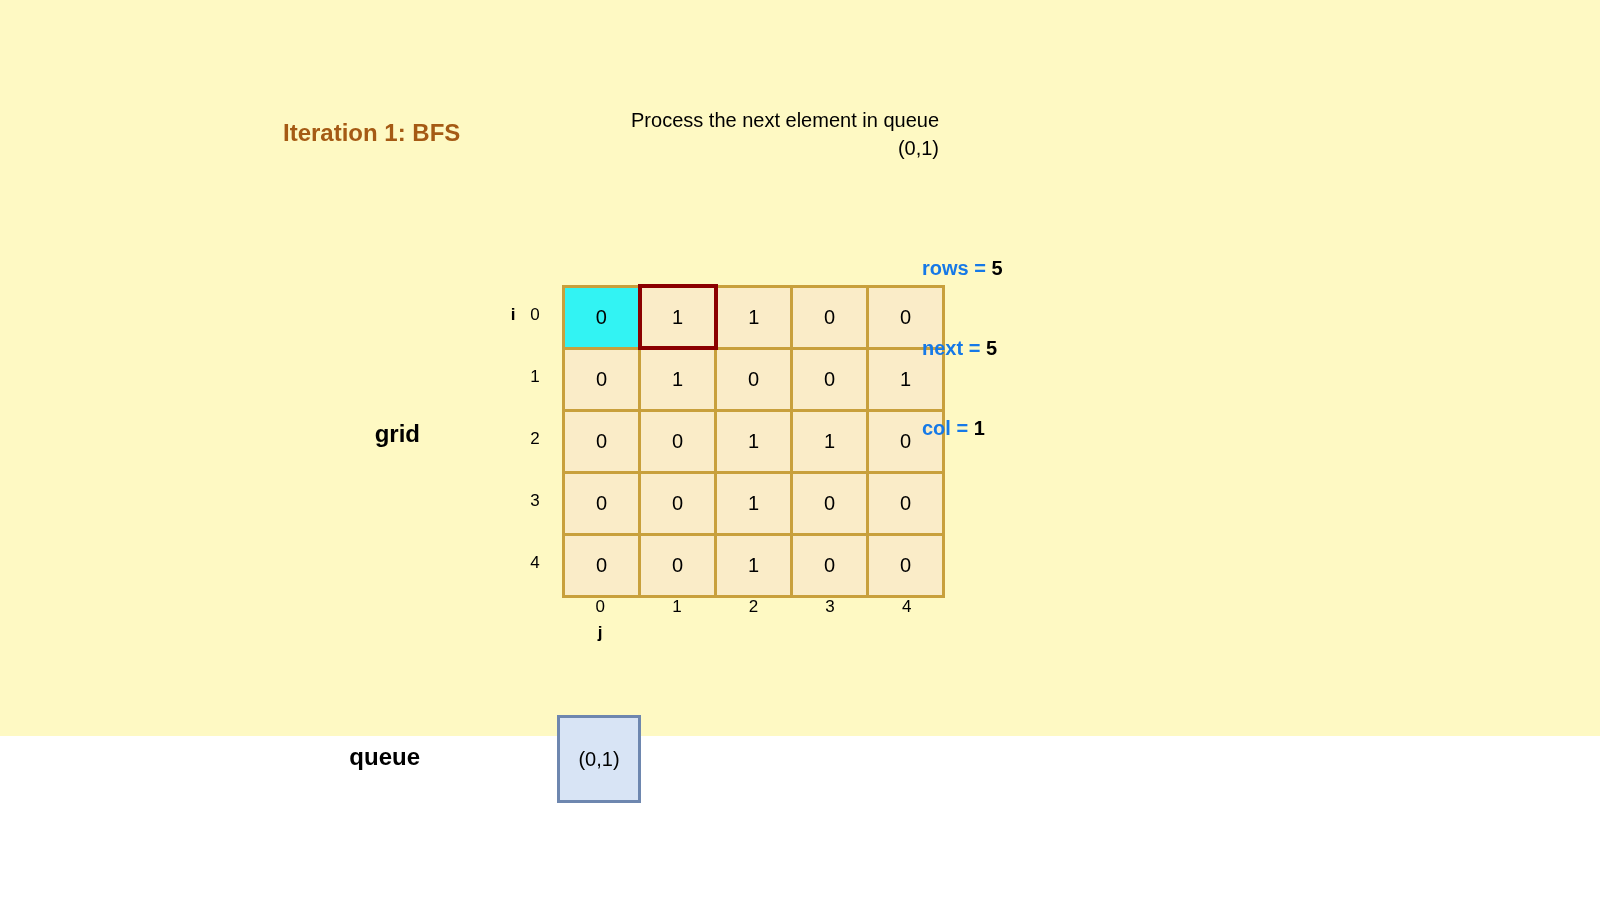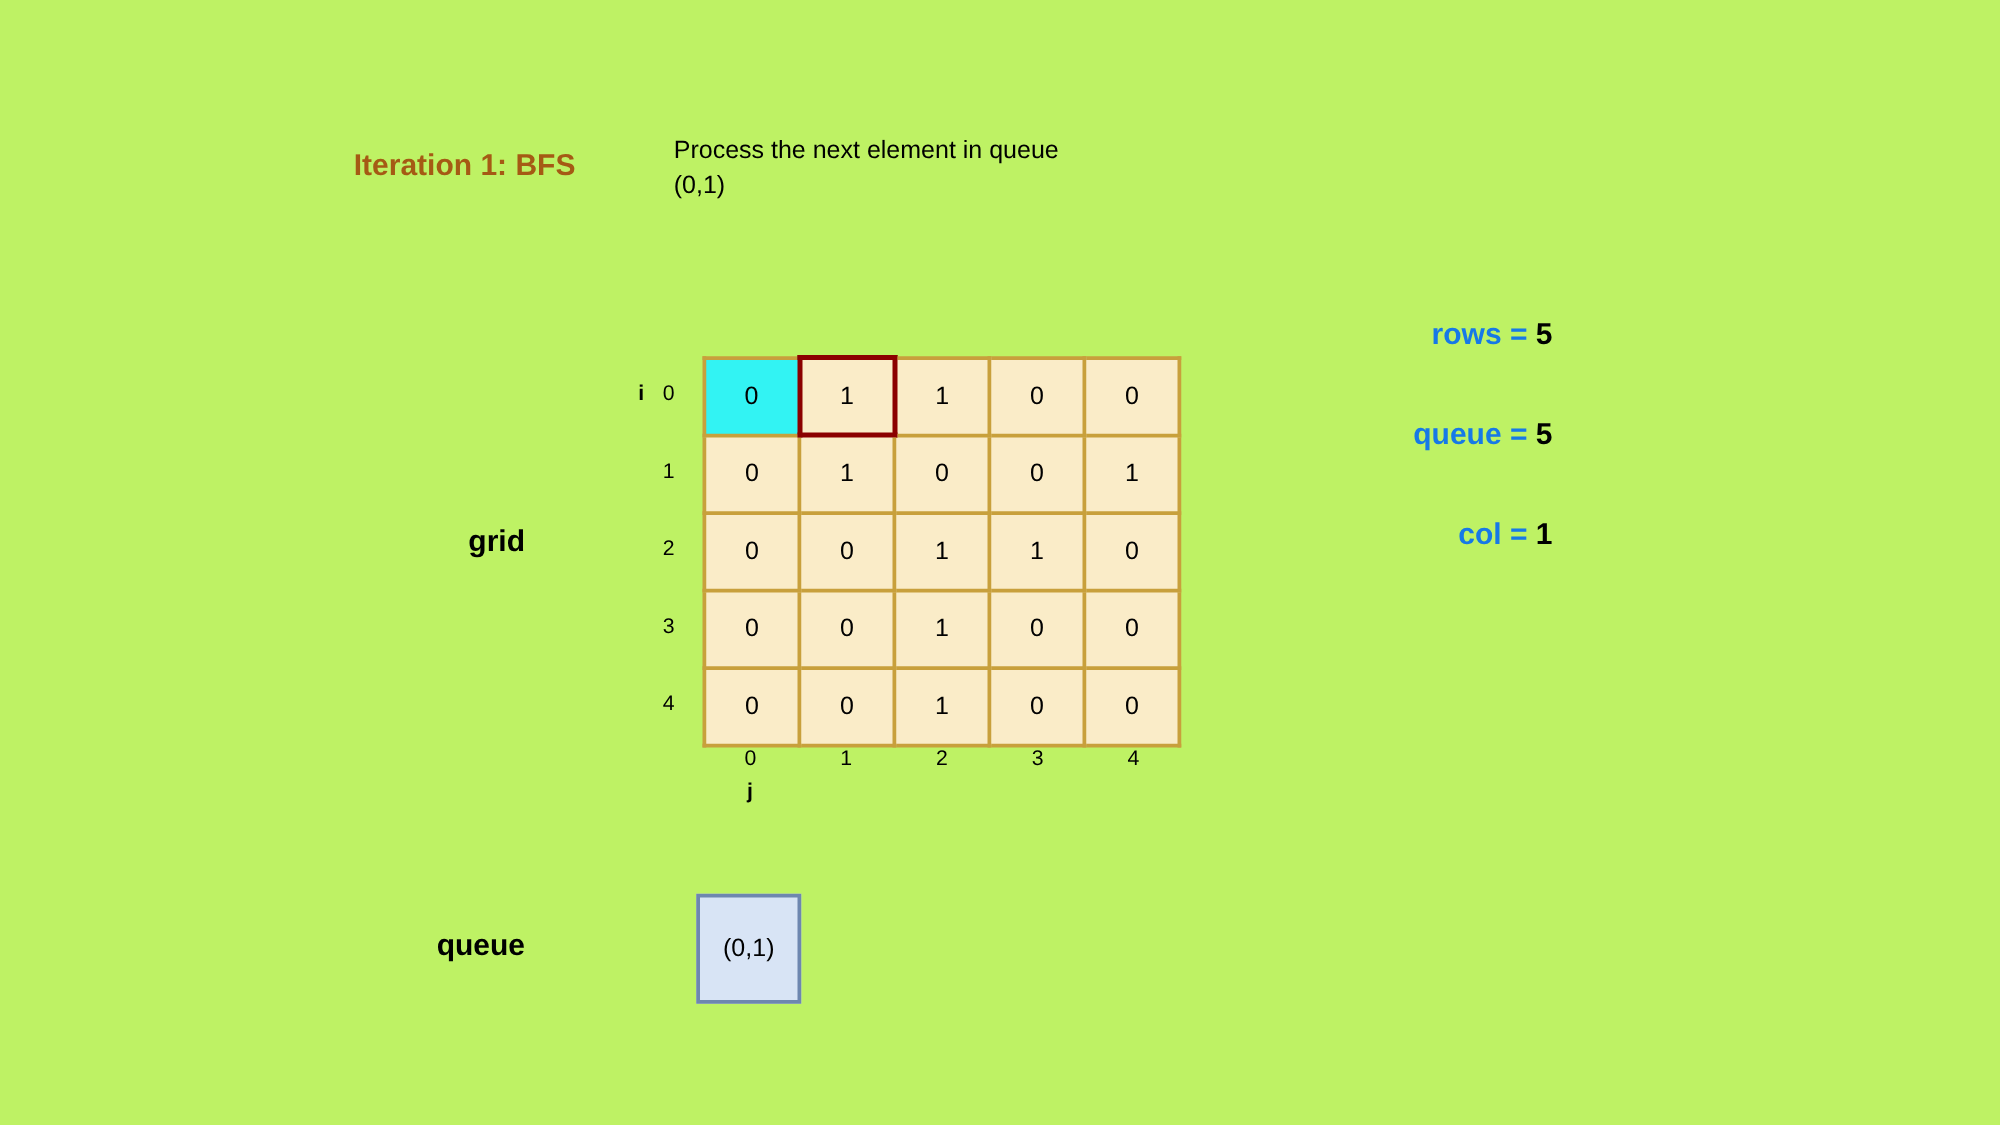--- a/index.html
+++ b/index.html
@@ -9,30 +9,30 @@
     --cell-border: #C8A03C;
     --visited-fill: #32F3F3;
     --current-border: #8B0000;
     --queue-fill: #D8E4F5;
     --queue-border: #6E87AF;
     --text-color: #000000;
   }
   * { margin: 0; padding: 0; box-sizing: border-box; }
   html, body { width: 1600px; height: 900px; background: #ffffff; overflow: hidden; }
   body { font-family: "Liberation Sans", sans-serif; color: var(--text-color); }
-  .canvas { position: relative; width: 1600px; height: 900px; background: #bef264; }
+  .canvas { position: relative; width: 1600px; height: 736px; background: #fef9c3; }
 
   .title {
     position: absolute; left: 283px; top: 119px;
     font-size: 24px; font-weight: bold; color: var(--title-color);
     white-space: nowrap;
   }
   .subtitle {
     position: absolute; left: 539px; top: 106px; width: 400px;
-    text-align: left; font-size: 20px; line-height: 28px; color: var(--text-color);
+    text-align: right; font-size: 20px; line-height: 28px; color: var(--text-color);
   }
 
   .side-label {
     position: absolute; left: 320px; width: 100px;
     text-align: right; font-size: 24px; font-weight: bold; color: var(--text-color);
   }
   .grid-side-label { top: 420px; }
   .queue-side-label { top: 743px; }
 
   .axis-label { position: absolute; font-weight: bold; font-size: 17px; }
@@ -50,21 +50,21 @@
     width: 76px; height: 62px;
     border: 3px solid var(--cell-border);
     background: var(--cell-fill);
     text-align: center; vertical-align: middle;
     font-size: 20px; color: var(--text-color);
   }
   table.grid td.visited { background: var(--visited-fill); }
   table.grid td.current { border: 4px solid var(--current-border); }
 
   .variables { position: absolute; right: 358px; top: 228px; width: 320px; }
-  .var-line { height: 80px; line-height: 80px; text-align: right; font-size: 24px; font-weight: bold; white-space: nowrap; }
+  .var-line { height: 80px; line-height: 80px; text-align: left; font-size: 20px; font-weight: bold; white-space: nowrap; }
   .var-name { color: var(--var-color); }
   .var-value { color: var(--text-color); }
 
   .queue-items { position: absolute; left: 557px; top: 715px; display: flex; gap: 10px; }
   .queue-item {
     width: 84px; height: 88px;
     background: var(--queue-fill);
     border: 3px solid var(--queue-border);
     display: flex; align-items: center; justify-content: center;
     font-size: 20px; color: var(--text-color);
@@ -139,21 +139,21 @@
       <div class="col-label">1</div>
       <div class="col-label">2</div>
       <div class="col-label">3</div>
       <div class="col-label">4</div>
     </div>
 
   <div class="axis-label j-axis">j</div>
 
   <div class="variables" id="variables">
       <div class="var-line"><span class="var-name">rows = </span><span class="var-value">5</span></div>
-      <div class="var-line"><span class="var-name">queue = </span><span class="var-value">5</span></div>
+      <div class="var-line"><span class="var-name">next = </span><span class="var-value">5</span></div>
       <div class="var-line"><span class="var-name">col = </span><span class="var-value">1</span></div>
     </div>
 
   <div class="side-label queue-side-label">queue</div>
 
   <div class="queue-items" id="queue-items">
       <div class="queue-item">(0,1)</div>
     </div>
 
 </div>

